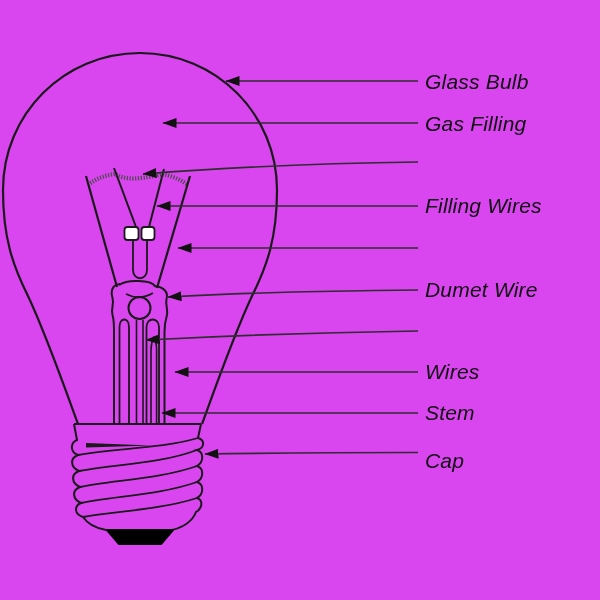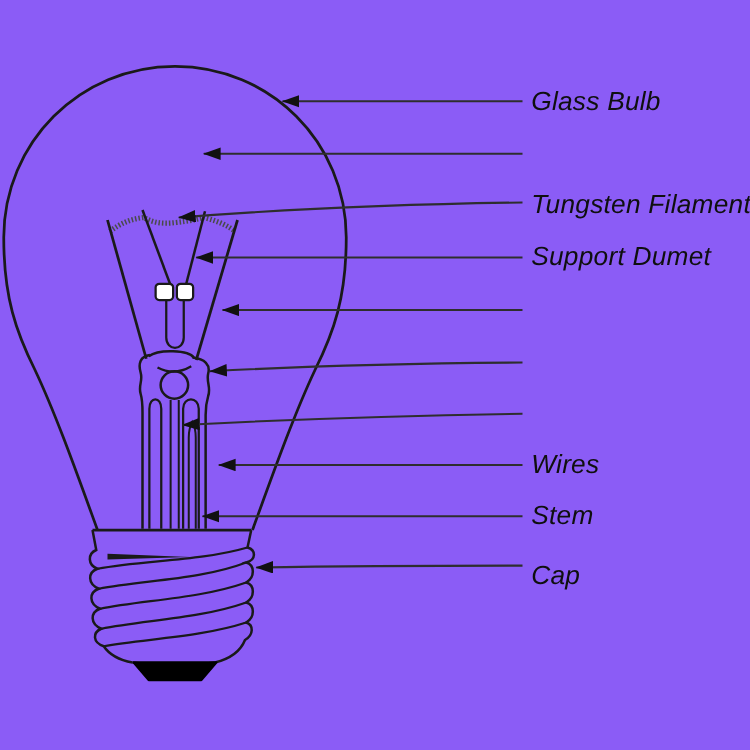--- a/index.html
+++ b/index.html
@@ -1,20 +1,20 @@
 <!DOCTYPE html>
 <html><head>
 <meta charset="utf-8">
 <style>
   html, body { margin: 0; padding: 0; background: #fff; }
   #stage {
     position: relative;
     width: 600px;
     height: 600px;
-    background: #8b5cf6;
+    background: #d946ef;
     overflow: hidden;
     font-family: "Liberation Sans", sans-serif;
   }
   #stage svg { position: absolute; left: 0; top: 0; }
   .part-label {
     position: absolute;
     left: 425px;
     height: 28px;
     line-height: 28px;
     font-style: italic;
@@ -92,19 +92,20 @@
       <path d="M 418 248 L 178 248" marker-end="url(#arrow)"></path>
       <path d="M 418 290 Q 280 291 168 297" marker-end="url(#arrow)"></path>
       <path d="M 418 331 Q 280 333 146 340" marker-end="url(#arrow)"></path>
       <path d="M 418 372 L 175 372" marker-end="url(#arrow)"></path>
       <path d="M 418 413 L 162 413" marker-end="url(#arrow)"></path>
       <path d="M 418 452.5 Q 300 452.5 205 454" marker-end="url(#arrow)"></path>
     </g>
   </svg>
 
   <div class="part-label" style="top:68px">Glass Bulb</div>
-  <div class="part-label" style="top:150px">Tungsten Filament</div>
-  <div class="part-label" style="top:192px">Support Dumet</div>
+  <div class="part-label" style="top:110px">Gas Filling</div>
+  <div class="part-label" style="top:192px">Filling Wires</div>
+  <div class="part-label" style="top:276px">Dumet Wire</div>
   <div class="part-label" style="top:358px">Wires</div>
   <div class="part-label" style="top:399px">Stem</div>
   <div class="part-label" style="top:447px">Cap</div>
 
 </div>
 
 </body></html>

